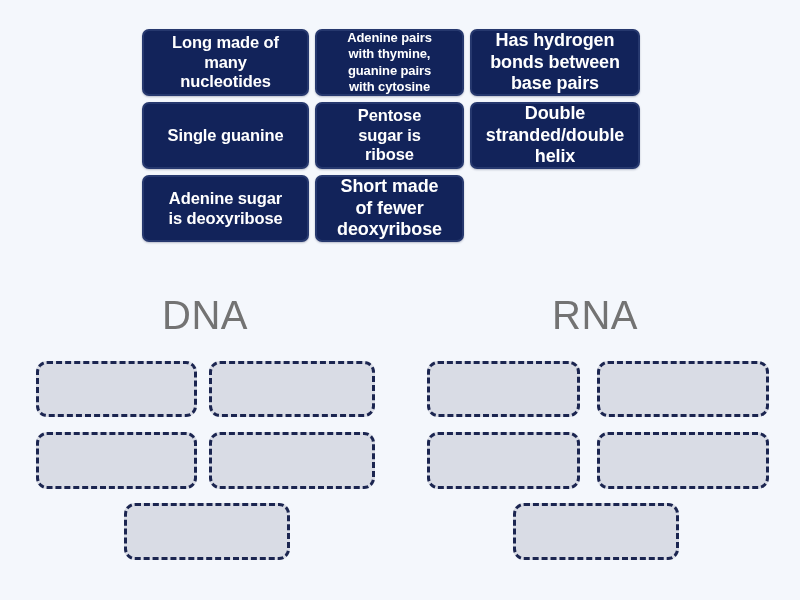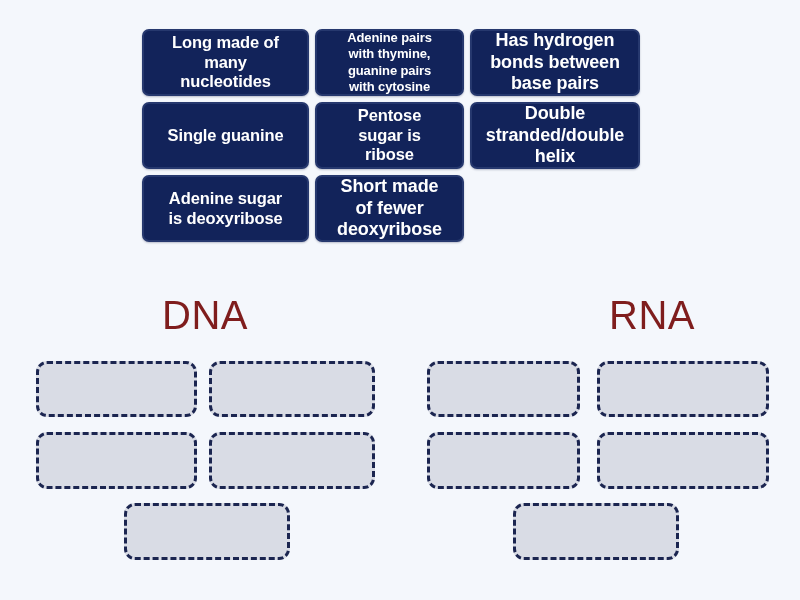--- a/index.html
+++ b/index.html
@@ -56,26 +56,26 @@
   .card:nth-child(3n+1) { width: 167px; }
   .card:nth-child(3n+2) { width: 149px; }
   .card:nth-child(3n+3) { width: 170px; }
 
   
   .heading {
     position: absolute;
     top: 293px;
     font-size: 40px;
     font-weight: normal;
-    color: #7f1d1d;
+    color: #737373;
     letter-spacing: 0.5px;
     text-align: center;
   }
   .heading.dna { left: 105px; width: 200px; }
-  .heading.rna { left: 495px; width: 200px; text-align: right; }
+  .heading.rna { left: 495px; width: 200px; }
 
   
   .zone {
     position: absolute;
     background: #d9dce5;
     border: 3px dashed #1b2550;
     border-radius: 11px;
   }
 
   

